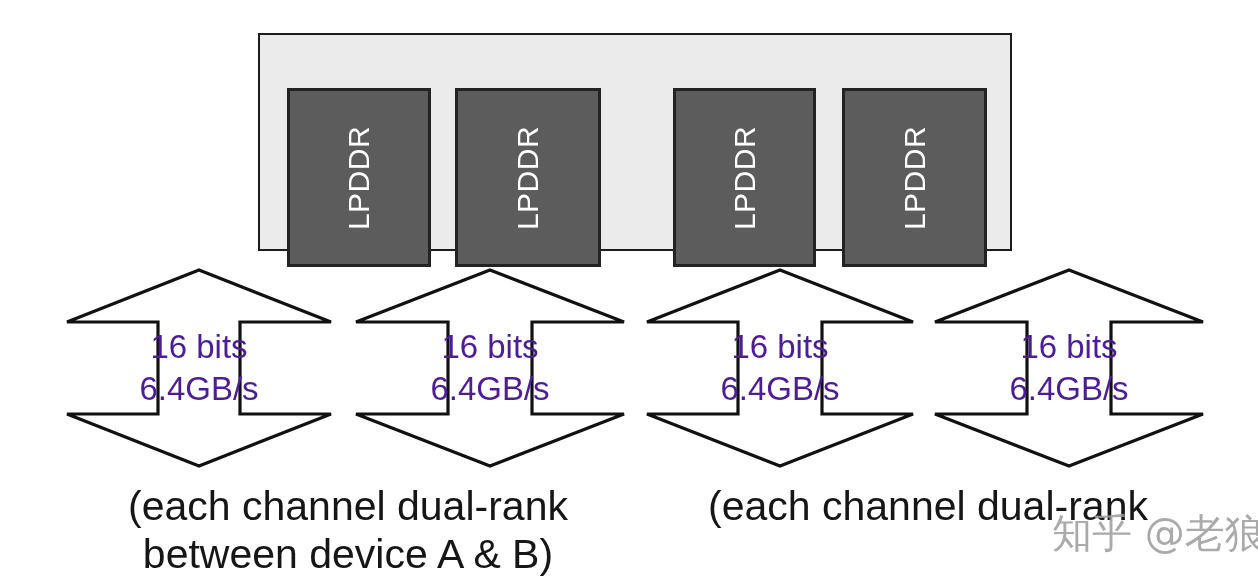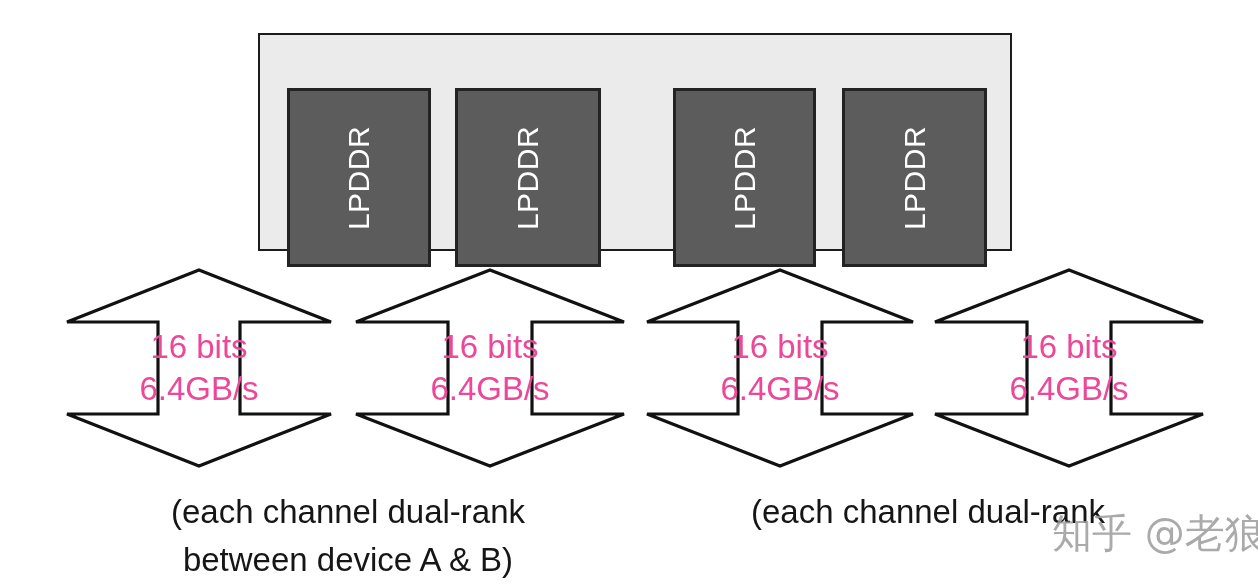--- a/index.html
+++ b/index.html
@@ -66,36 +66,35 @@
   }
   .arrow-text {
     position: absolute;
     left: 0;
     right: 0;
     top: 50%;
     transform: translateY(-50%);
     text-align: center;
     font-size: 33px;
     line-height: 42px;
-    color: #ec4899;
+    color: #4c1d95;
     font-family: "Liberation Sans", sans-serif;
     white-space: nowrap;
   }
 
   
   .caption {
     position: absolute;
     top: 482px;
     width: 560px;
     text-align: center;
-    font-size: 33px;
+    font-size: 41px;
     line-height: 48px;
     color: #161616;
     font-family: "Liberation Sans", sans-serif;
-    margin-top: 6px;
   }
   #caption-left  { left: 68px; }
   #caption-right { left: 648px; }
 
   
   #watermark {
     position: absolute;
     left: 1052px;
     top: 506px;
     font-size: 40px;

